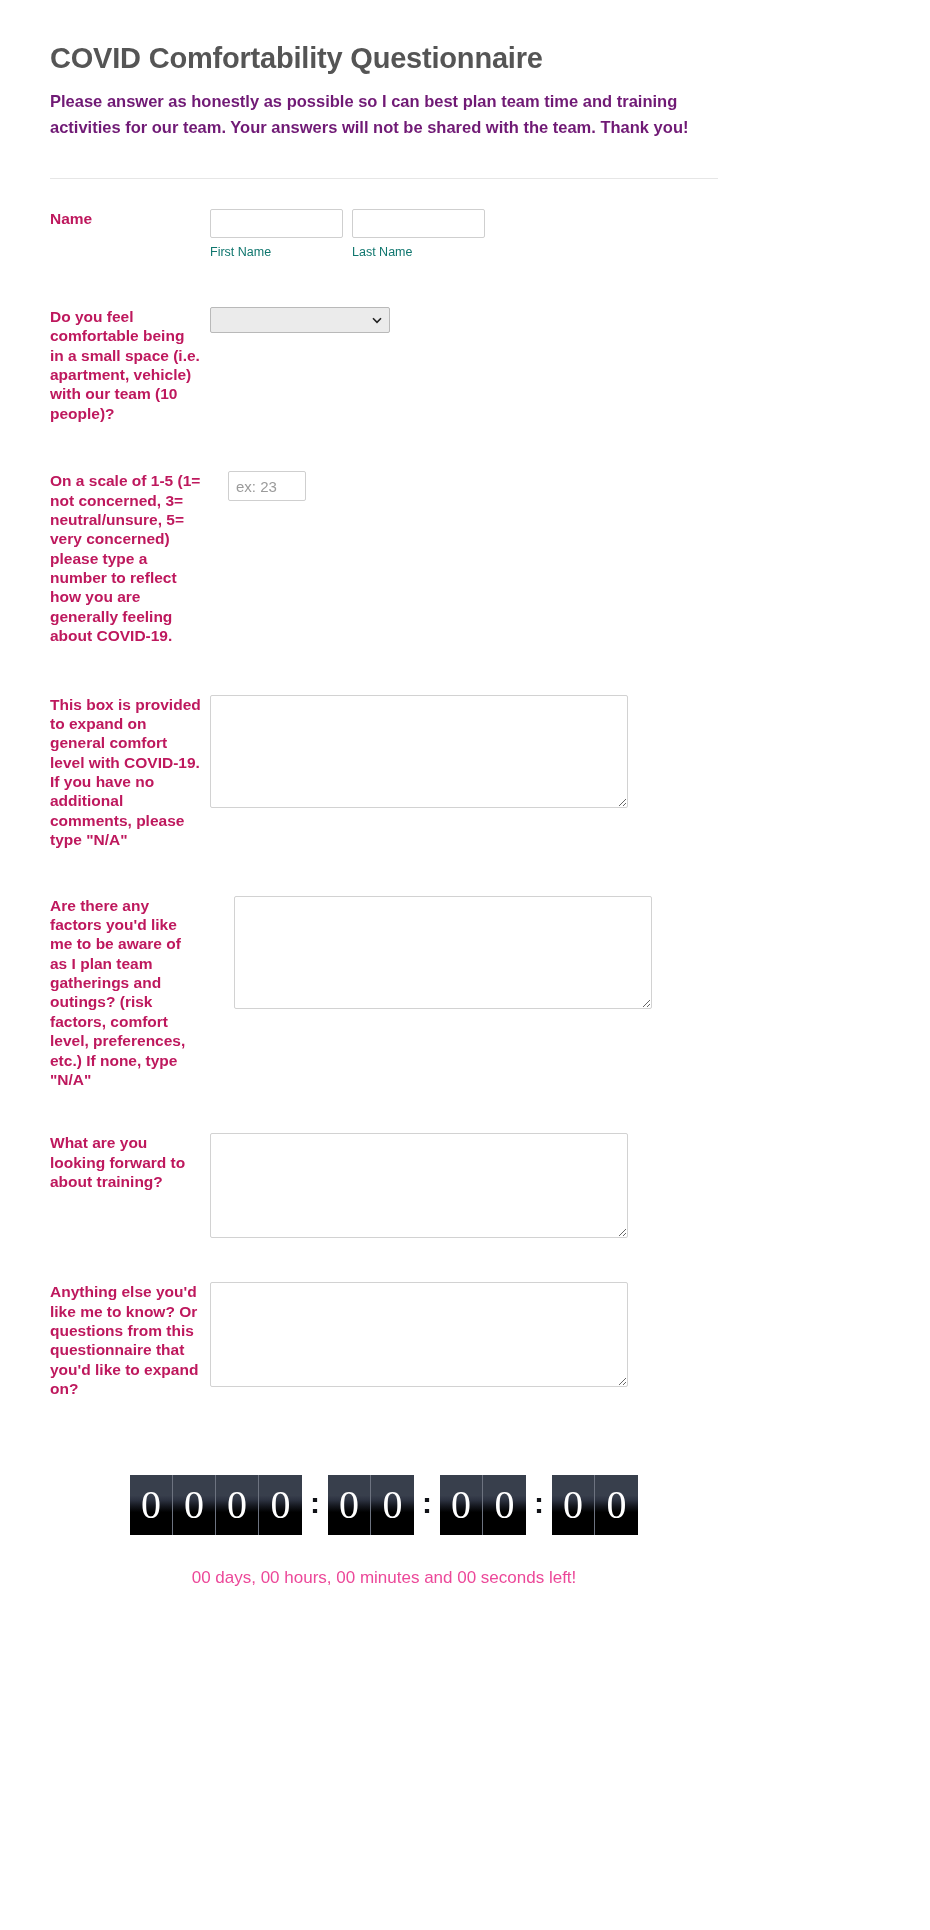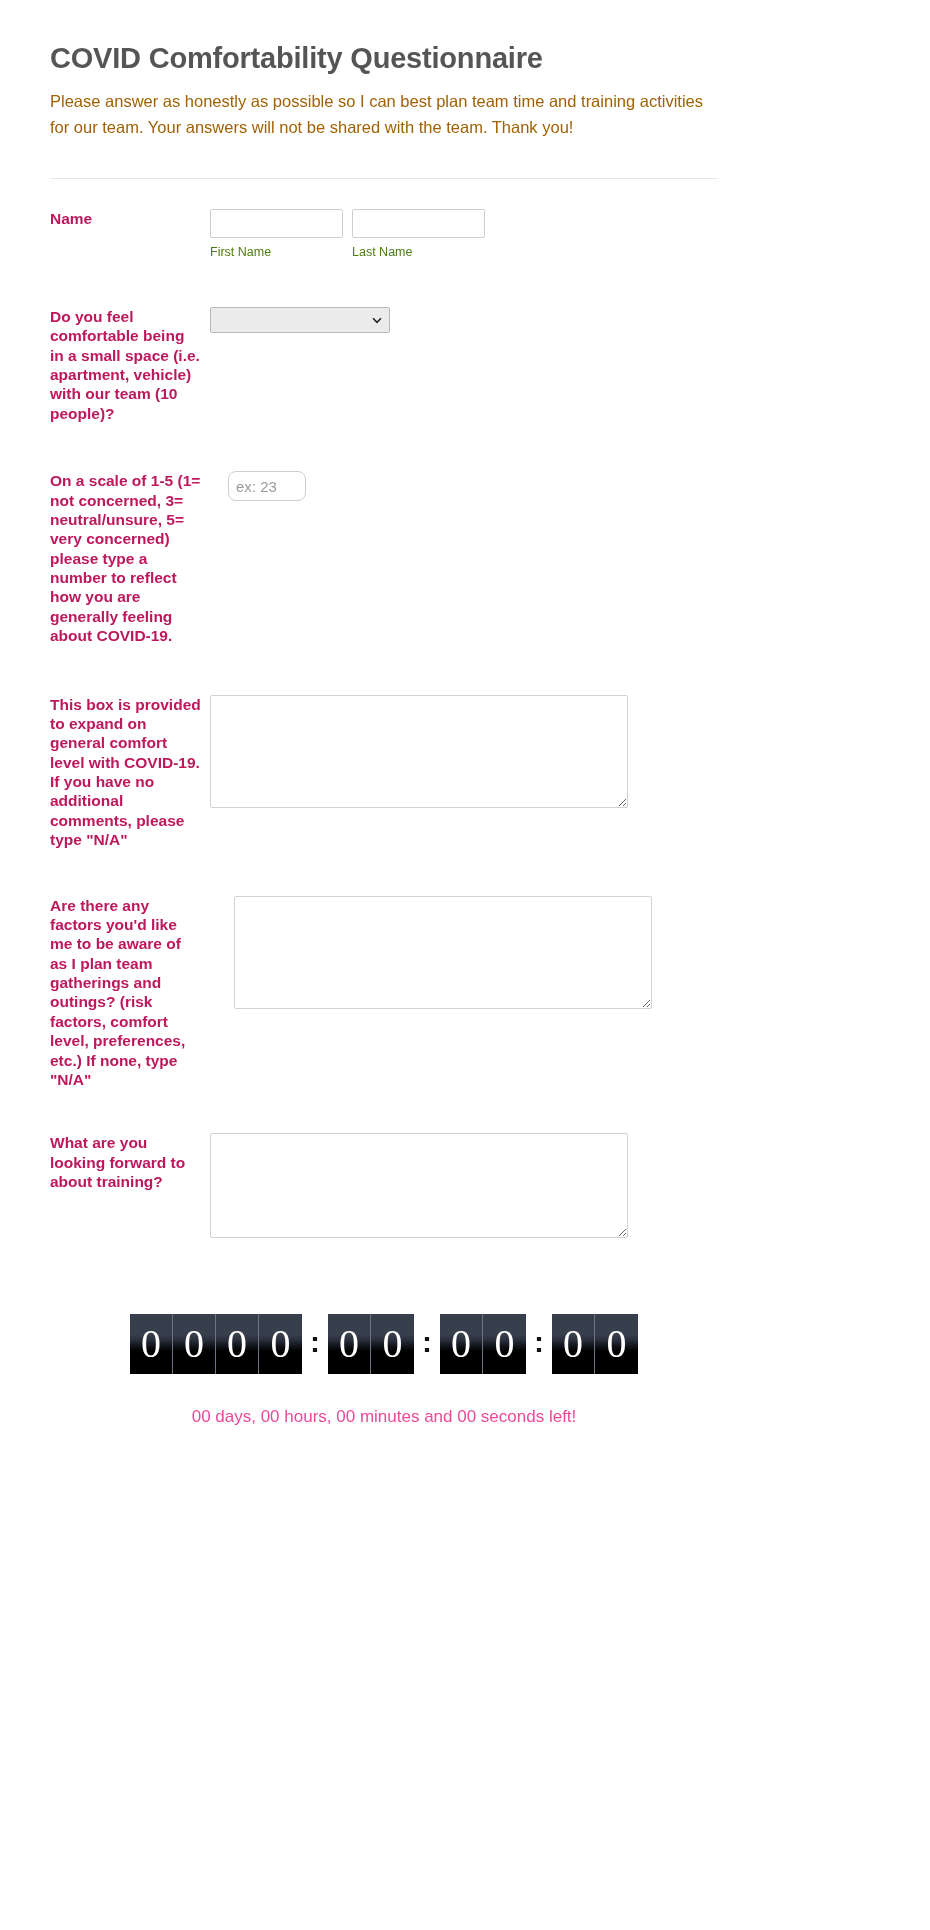--- a/index.html
+++ b/index.html
@@ -34,25 +34,25 @@
   .form-title {
     font-size: 29px;
     font-weight: bold;
     color: #555555;
     letter-spacing: -0.2px;
     margin: 0 0 14px 0;
     line-height: 1.15;
   }
   .form-subtitle {
     font-size: 16.5px;
-    color: #a16207;
+    color: #701a75;
     line-height: 1.55;
     margin: 0;
     max-width: 855px;
-    font-weight: normal;
+    font-weight: bold;
   }
   .header-rule {
     border: none;
     border-top: 1px solid #e6e6e6;
     margin: 38px 0 0 0;
     height: 0;
   }
 
   
   .q-row {
@@ -101,21 +101,21 @@
     border-radius: 2px;
     background: #ffffff;
     font-family: "Liberation Sans", sans-serif;
     font-size: 14px;
     color: #555;
     padding: 0 6px;
     outline: none;
   }
   .sub-label {
     font-size: 12.5px;
-    color: #4d7c0f;
+    color: #0f766e;
     margin-top: 8px;
     line-height: 1;
   }
 
   
   .select-box {
     width: 180px;
     height: 26px;
     box-sizing: border-box;
     border: 1px solid #b9b9b9;
@@ -143,21 +143,21 @@
     flex: 0 0 auto;
   }
   .select-arrow svg { display: block; }
 
   
   .num-input {
     width: 78px;
     height: 30px;
     box-sizing: border-box;
     border: 1px solid #cfcfcf;
-    border-radius: 8px;
+    border-radius: 2px;
     background: #ffffff;
     font-family: "Liberation Sans", sans-serif;
     font-size: 15px;
     color: #555;
     padding: 0 7px;
     outline: none;
   }
   .num-input::placeholder { color: #9b9b9b; opacity: 1; }
 
   
@@ -295,20 +295,26 @@
       </div>
     </div>
 
     <div class="q-row" id="row-training">
       <div class="q-label">What are you looking forward to about training?</div>
       <div class="q-field">
         <textarea class="ta ta-3" placeholder="" style=""></textarea>
       </div>
     </div>
 
+    <div class="q-row" id="row-anything">
+      <div class="q-label">Anything else you'd like me to know? Or questions from this questionnaire that you'd like to expand on?</div>
+      <div class="q-field">
+        <textarea class="ta ta-4" placeholder="" style=""></textarea>
+      </div>
+    </div>
 
     <div class="countdown-area">
       <div class="countdown">
         <div class="cd-group">
           <div class="cd-digit">0</div>
           <div class="cd-digit">0</div>
           <div class="cd-digit">0</div>
           <div class="cd-digit">0</div>
         </div>
         <div class="cd-sep">:</div>

